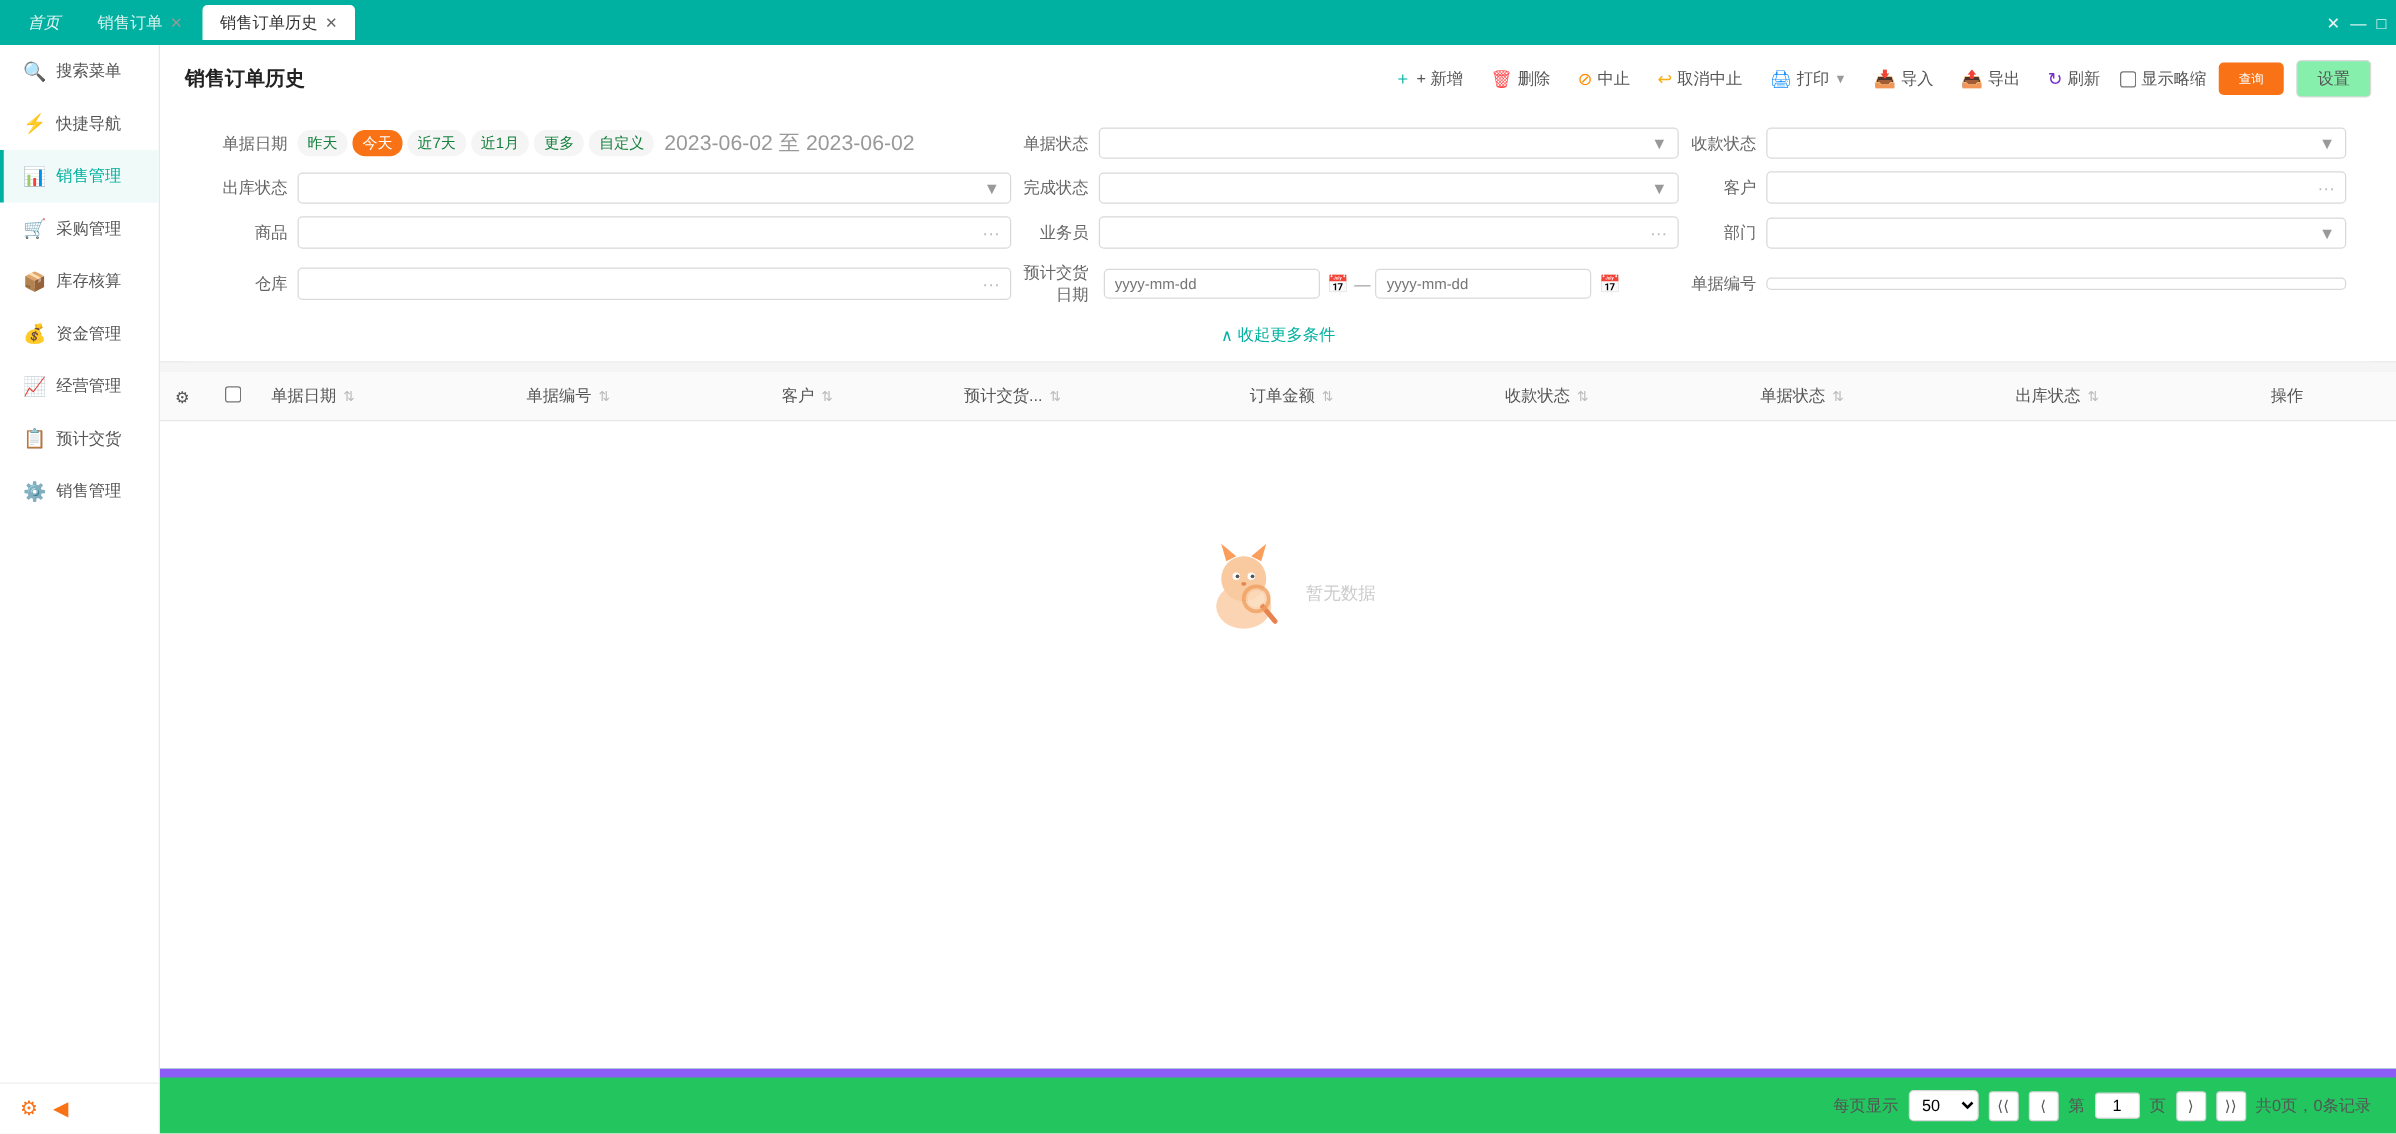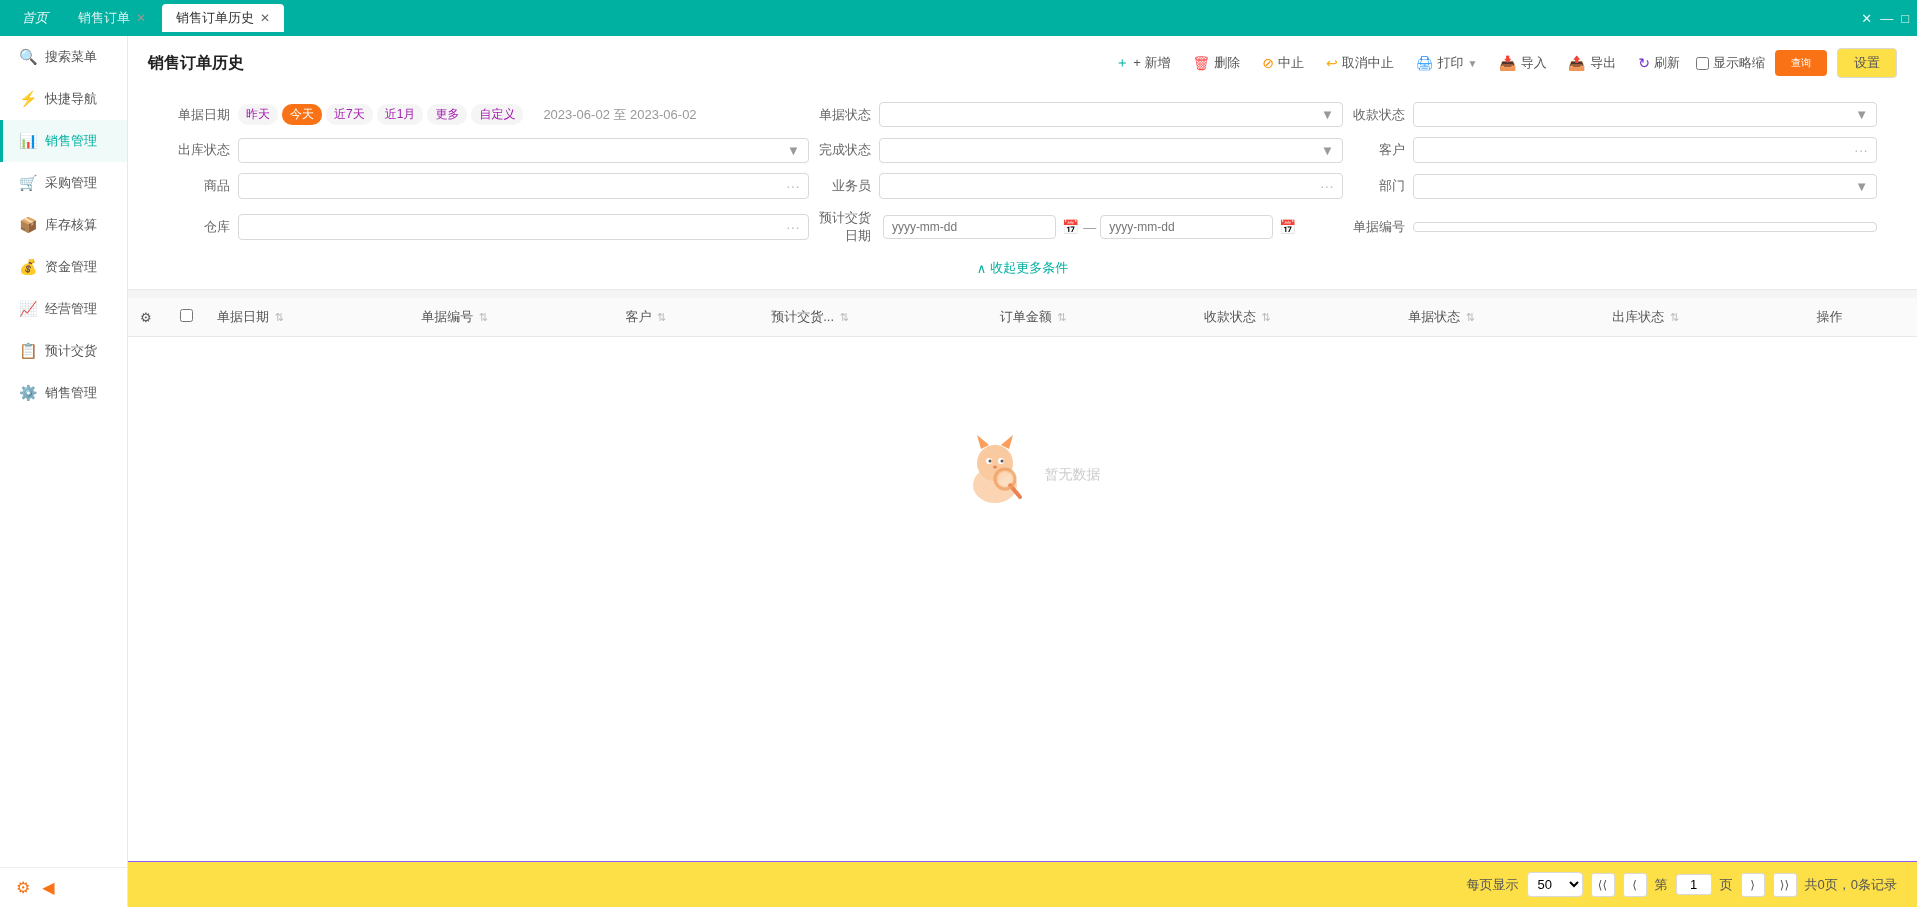--- a/index.html
+++ b/index.html
@@ -149,21 +149,21 @@
     .btn-query {
       background: #f97316;
       color: #fff;
       border: none;
       padding: 6px 16px;
       border-radius: 4px;
       cursor: pointer;
       font-size: 10px;
     }
     .btn-setting {
-      background: #fde047;
+      background: #86efac;
       color: #555;
       border: 1px solid #d9d9d9;
       padding: 5px 16px;
       border-radius: 4px;
       cursor: pointer;
       font-size: 13px;
     }
 
     
     .filter-area {
@@ -195,31 +195,31 @@
     .filter-date-tags {
       display: flex;
       align-items: center;
       gap: 4px;
     }
     .date-tag {
       padding: 2px 8px;
       border-radius: 10px;
       font-size: 12px;
       cursor: pointer;
-      color: #a21caf;
+      color: #15803d;
       background: #f5f5f5;
     }
     .date-tag.active {
       background: #f97316;
       color: #fff;
     }
     .date-range {
       color: #999;
-      font-size: 13px;
-      margin-left: 16px;
+      font-size: 17px;
+      margin-left: 4px;
     }
     .filter-select {
       border: 1px solid #d9d9d9;
       border-radius: 4px;
       padding: 4px 8px;
       font-size: 13px;
       background: #fff;
       cursor: pointer;
       display: flex;
       align-items: center;
@@ -307,22 +307,22 @@
       margin-bottom: 16px;
     }
     .empty-text { color: #ccc; font-size: 14px; }
 
     
     .pagination {
       display: flex;
       align-items: center;
       justify-content: flex-end;
       padding: 10px 20px;
-      background: #fde047;
-      border-top: 1px solid #8b5cf6;
+      background: #22c55e;
+      border-top: 7px solid #8b5cf6;
       flex-shrink: 0;
       gap: 8px;
       font-size: 13px;
       color: #555;
     }
     .pagination-select {
       border: 1px solid #d9d9d9;
       border-radius: 4px;
       padding: 3px 6px;
       font-size: 13px;

